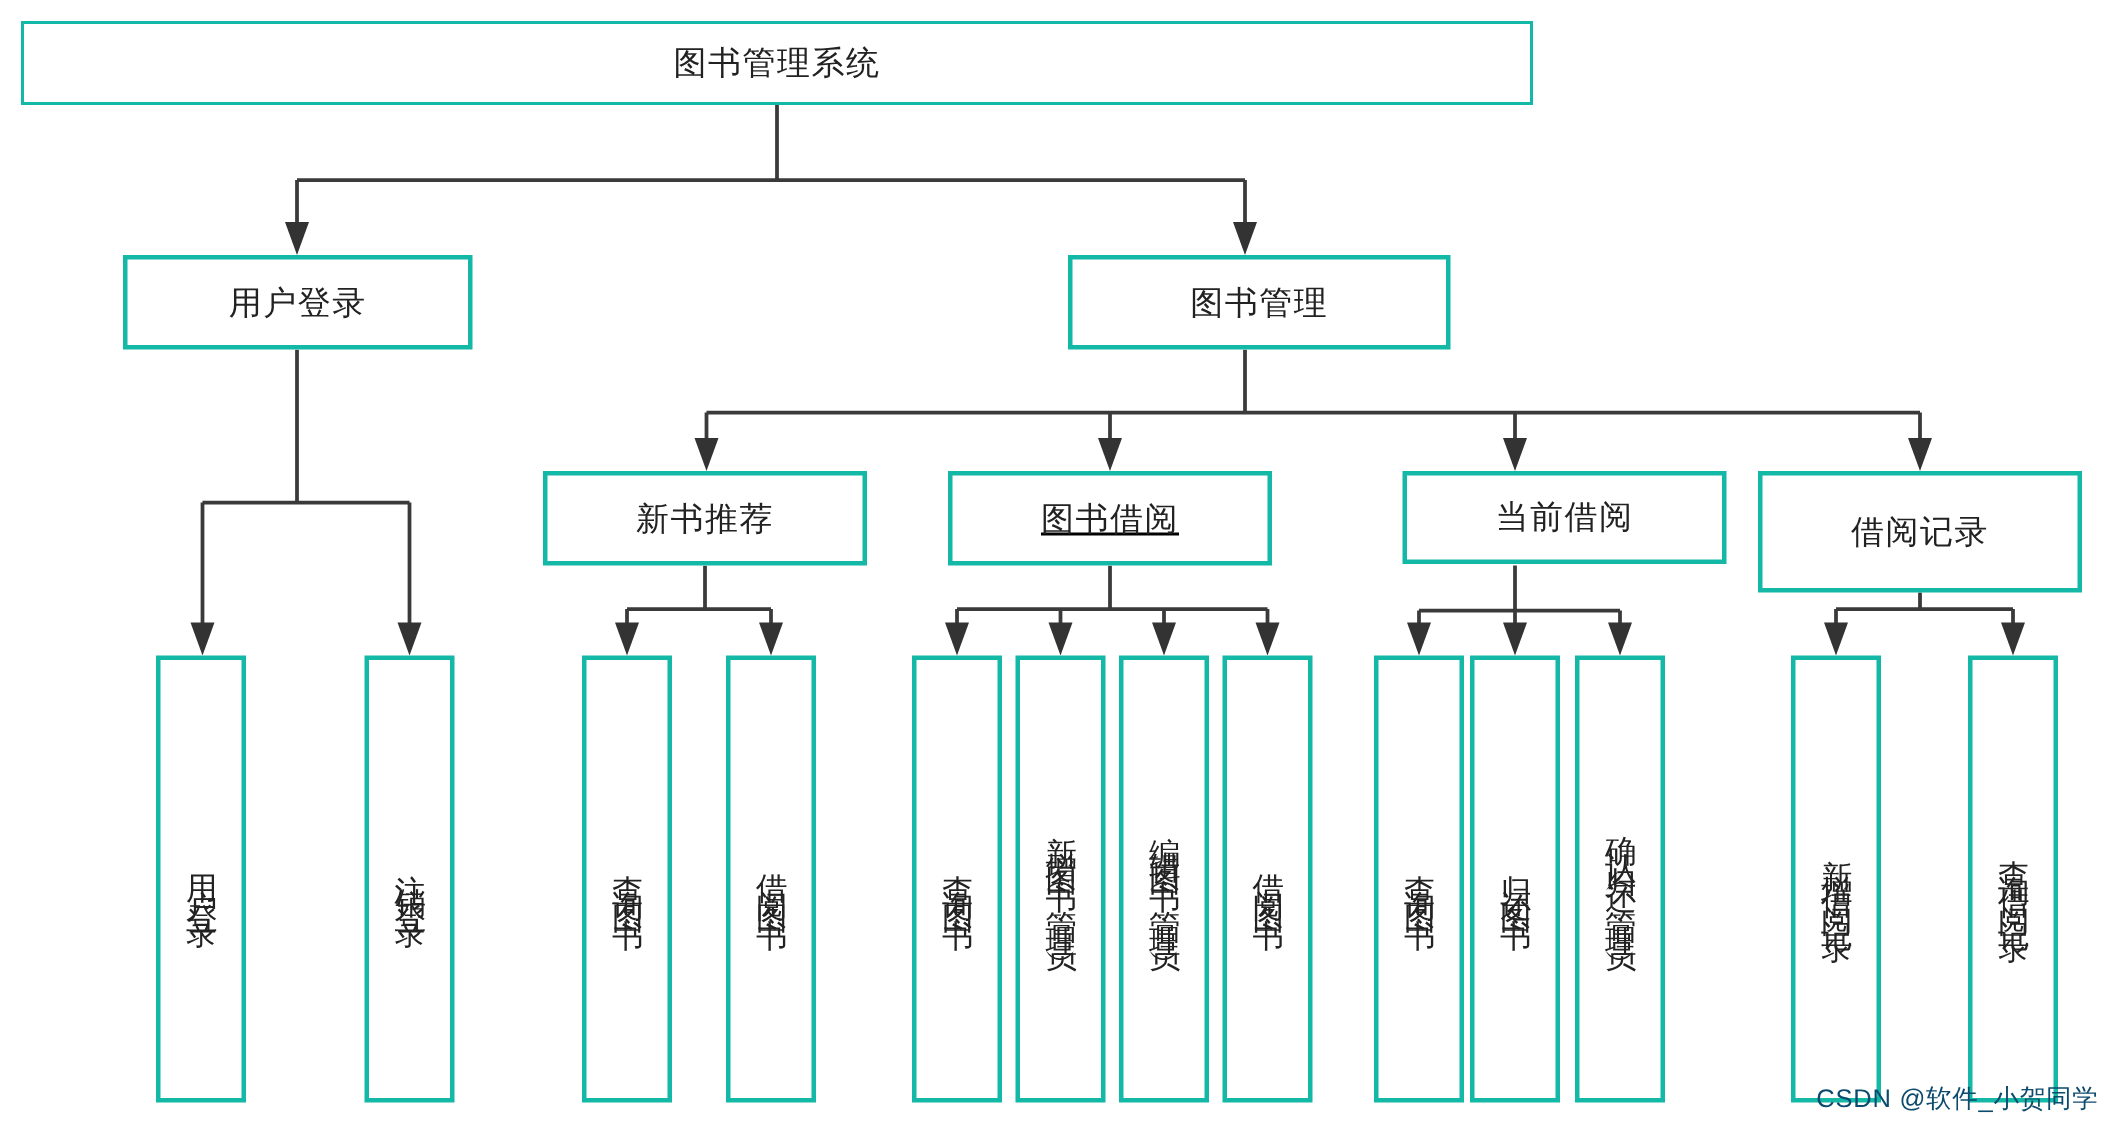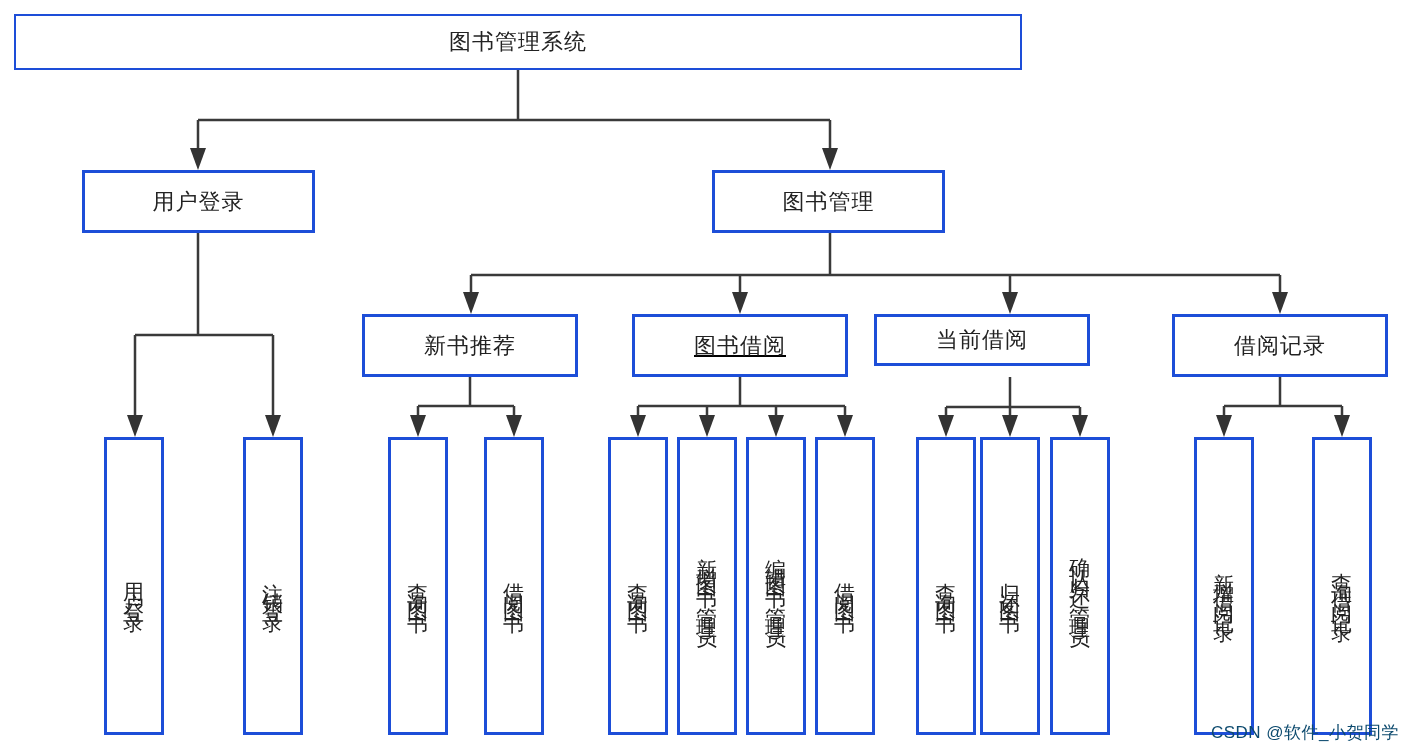--- a/index.html
+++ b/index.html
@@ -17,21 +17,21 @@
   }
   #connector-svg {
     position: absolute;
     left: 0;
     top: 0;
   }
   .node {
     position: absolute;
     box-sizing: border-box;
     background: #ffffff;
-    border: 3px solid #1d4ed8;
+    border: 3px solid #14b8a6;
     display: flex;
     align-items: center;
     justify-content: center;
   }
   .hlabel {
     font-size: 22px;
     color: #222222;
     letter-spacing: 1px;
     white-space: nowrap;
   }
@@ -44,25 +44,25 @@
     writing-mode: vertical-rl;
     text-orientation: mixed;
     font-size: 21px;
     line-height: 1;
     letter-spacing: 10px;
     color: #222222;
   }
   
   #b-root              { left: 14px;  top: 14px;  width: 1008px; height: 56px; border-width: 2px; }
   #b-user-login-group  { left: 82px;  top: 170px; width: 233px;  height: 63px; }
-  #b-book-mgmt-group   { left: 712px; top: 170px; width: 233px;  height: 63px; }
+  #b-book-mgmt-group   { left: 712px; top: 170px; width: 255px;  height: 63px; }
   #b-new-book-rec      { left: 362px; top: 314px; width: 216px;  height: 63px; font-family: Liberation Mono, monospace; }
   #b-book-borrow       { left: 632px; top: 314px; width: 216px;  height: 63px; text-decoration: underline; }
-  #b-current-borrow    { left: 874px; top: 314px; width: 216px;  height: 52px; }
-  #b-borrow-records    { left: 1172px;top: 314px; width: 216px;  height: 63px; }
+  #b-current-borrow    { left: 935px; top: 314px; width: 216px;  height: 62px; }
+  #b-borrow-records    { left: 1172px;top: 314px; width: 216px;  height: 81px; }
   
   #b-user-login            { left: 104px;  }
   #b-logout                { left: 243px;  }
   #b-query-books-rec       { left: 388px;  }
   #b-borrow-books-rec      { left: 484px;  }
   #b-query-books-borrow    { left: 608px;  }
   #b-add-books-admin       { left: 677px;  }
   #b-edit-books-admin      { left: 746px;  }
   #b-borrow-books-borrow   { left: 815px;  }
   #b-query-books-current   { left: 916px;  }

